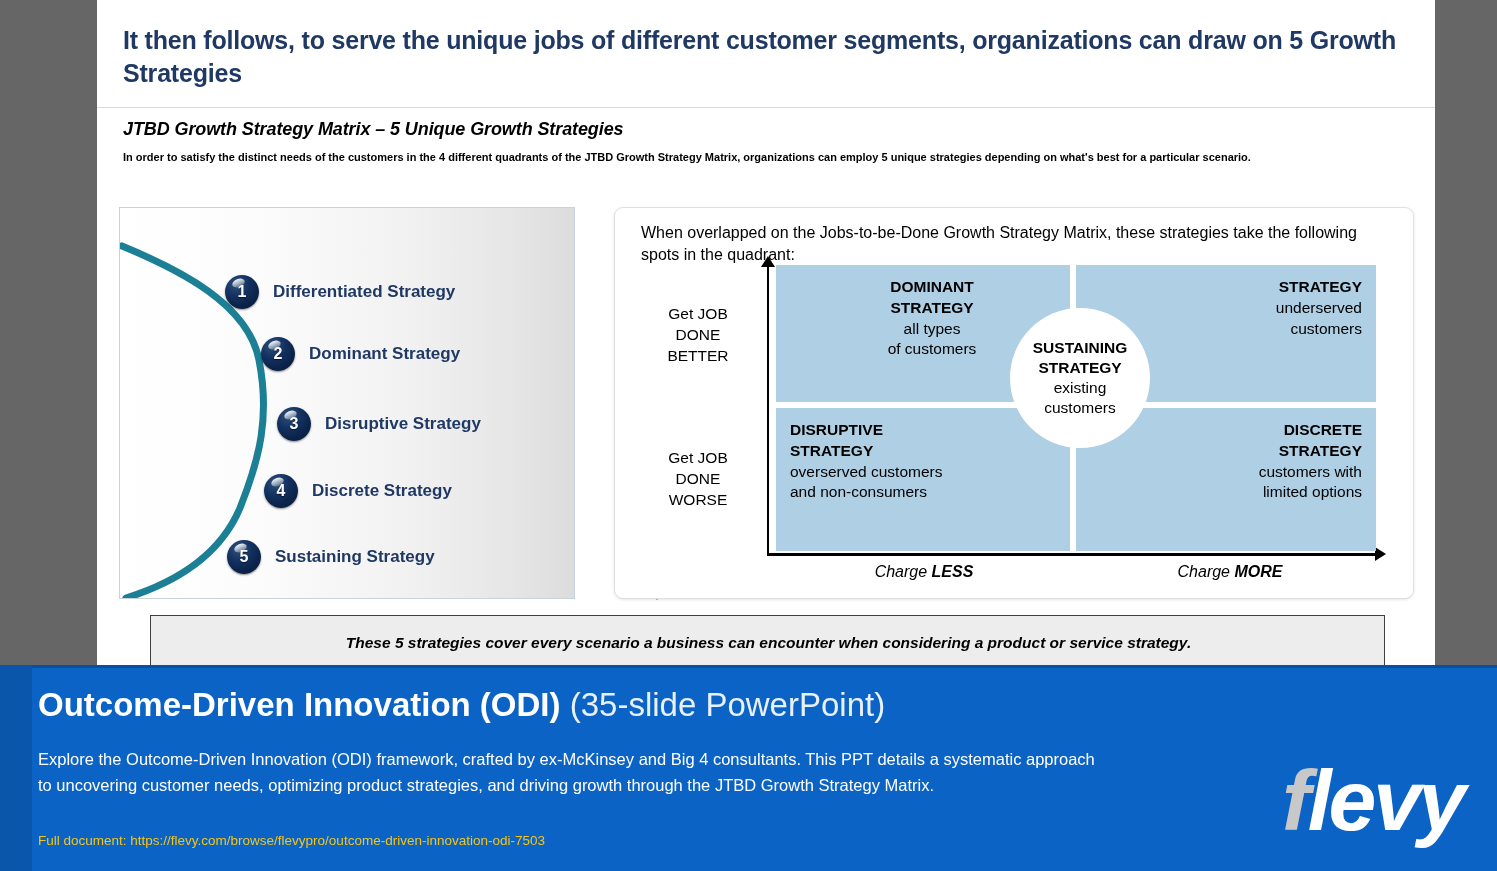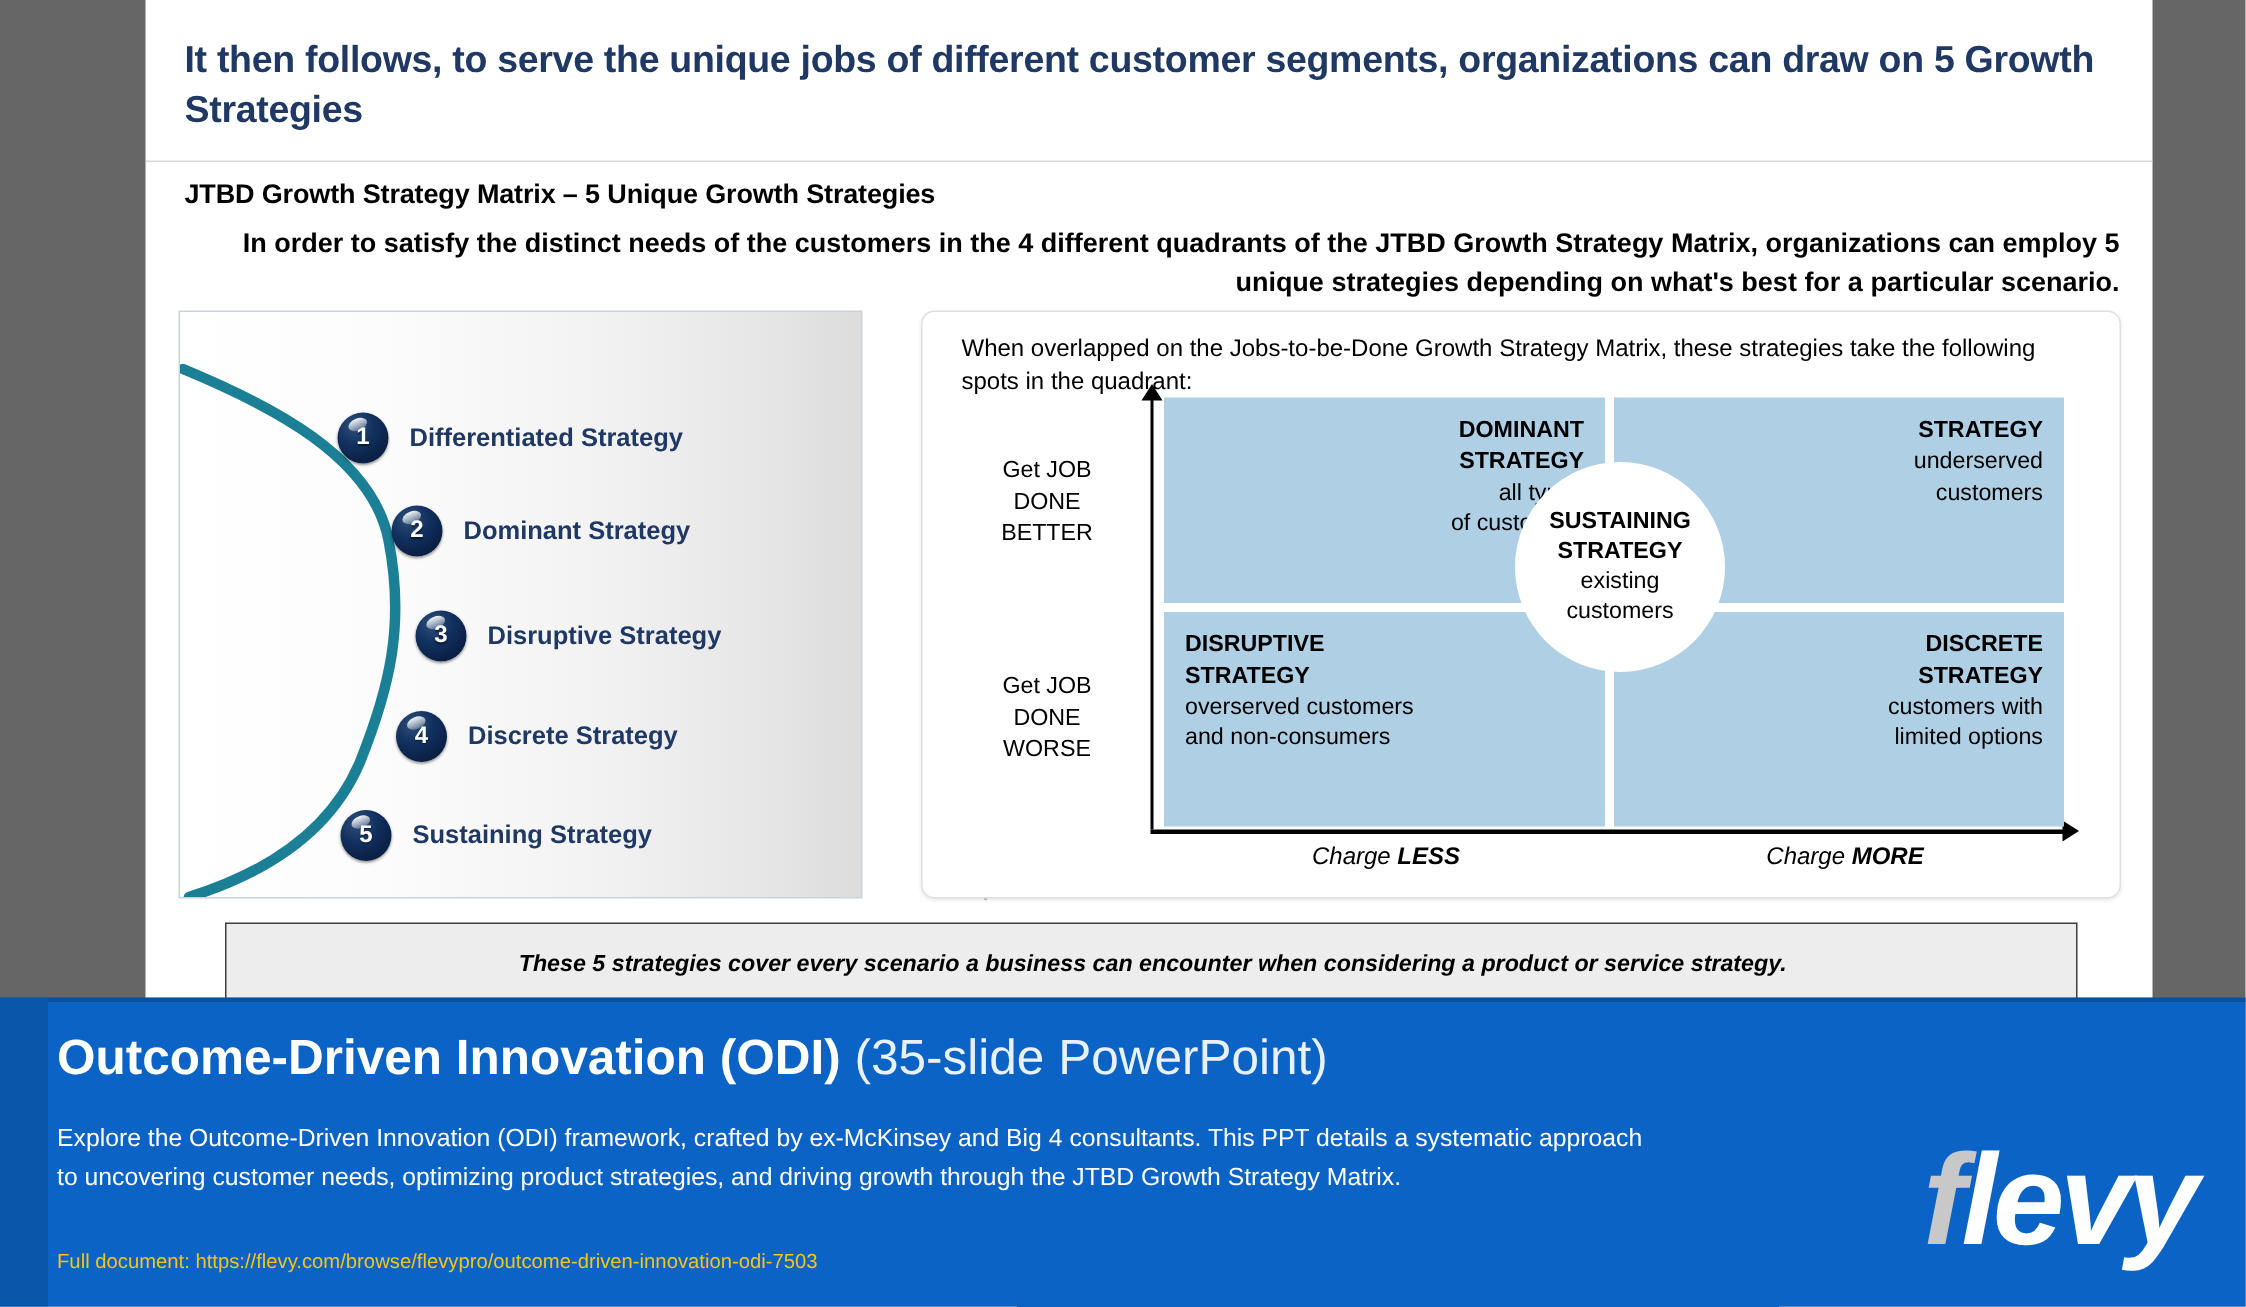--- a/index.html
+++ b/index.html
@@ -21,26 +21,26 @@
     font-size:25px;font-weight:bold;line-height:1.32;
     color:#1F3864;letter-spacing:-0.2px;
   }
   .title-rule{
     position:absolute;left:0px;top:107px;width:1338px;height:1px;
     background:#d9d9d9;
   }
 
   .sub-head{
     position:absolute;left:26px;top:119px;width:1290px;
-    font-size:18px;font-weight:bold;color:#000;
+    font-size:18px;font-weight:bold;font-style:italic;color:#000;
     letter-spacing:-0.1px;
   }
   .sub-body{
     position:absolute;left:26px;top:150px;width:1290px;
-    font-size:18px;font-weight:bold;color:#000;line-height:1.42;text-align:right;
+    font-size:11px;font-weight:bold;color:#000;line-height:1.42;
   }
 
   
   .left-lead{
     position:absolute;left:26px;top:212px;width:460px;
     font-size:16px;color:#000;
   }
   .left-panel{
     position:absolute;left:22px;top:207px;width:456px;height:392px;
     background:linear-gradient(90deg,#ffffff 0%,#fcfcfc 30%,#f2f2f2 62%,#e6e6e6 86%,#dcdcdc 100%);
@@ -111,21 +111,21 @@
   .xaxis-head{
     position:absolute;left:760px;top:339px;width:0;height:0;
     border-top:7px solid transparent;border-bottom:7px solid transparent;
     border-left:11px solid #000;
   }
 
   .quad{
     position:absolute;background:#aecfe4;box-sizing:border-box;
     padding:12px 14px;font-size:15.5px;color:#000;line-height:1.34;
   }
-  .q-tl{left:161px;top:57px;width:294px;height:137px;text-align:right;padding-left:32px;}
+  .q-tl{left:161px;top:57px;width:294px;height:137px;text-align:center;padding-left:32px;}
   .q-tr{left:461px;top:57px;width:300px;height:137px;text-align:right;}
   .q-bl{left:161px;top:200px;width:294px;height:143px;text-align:left;}
   .q-br{left:461px;top:200px;width:300px;height:143px;text-align:right;}
   .q-line{display:block;}
   .q-line.bold{font-weight:bold;}
 
   .center-circle{
     position:absolute;left:395px;top:100px;width:140px;height:140px;
     border-radius:50%;background:#ffffff;
     display:flex;flex-direction:column;align-items:center;justify-content:center;

